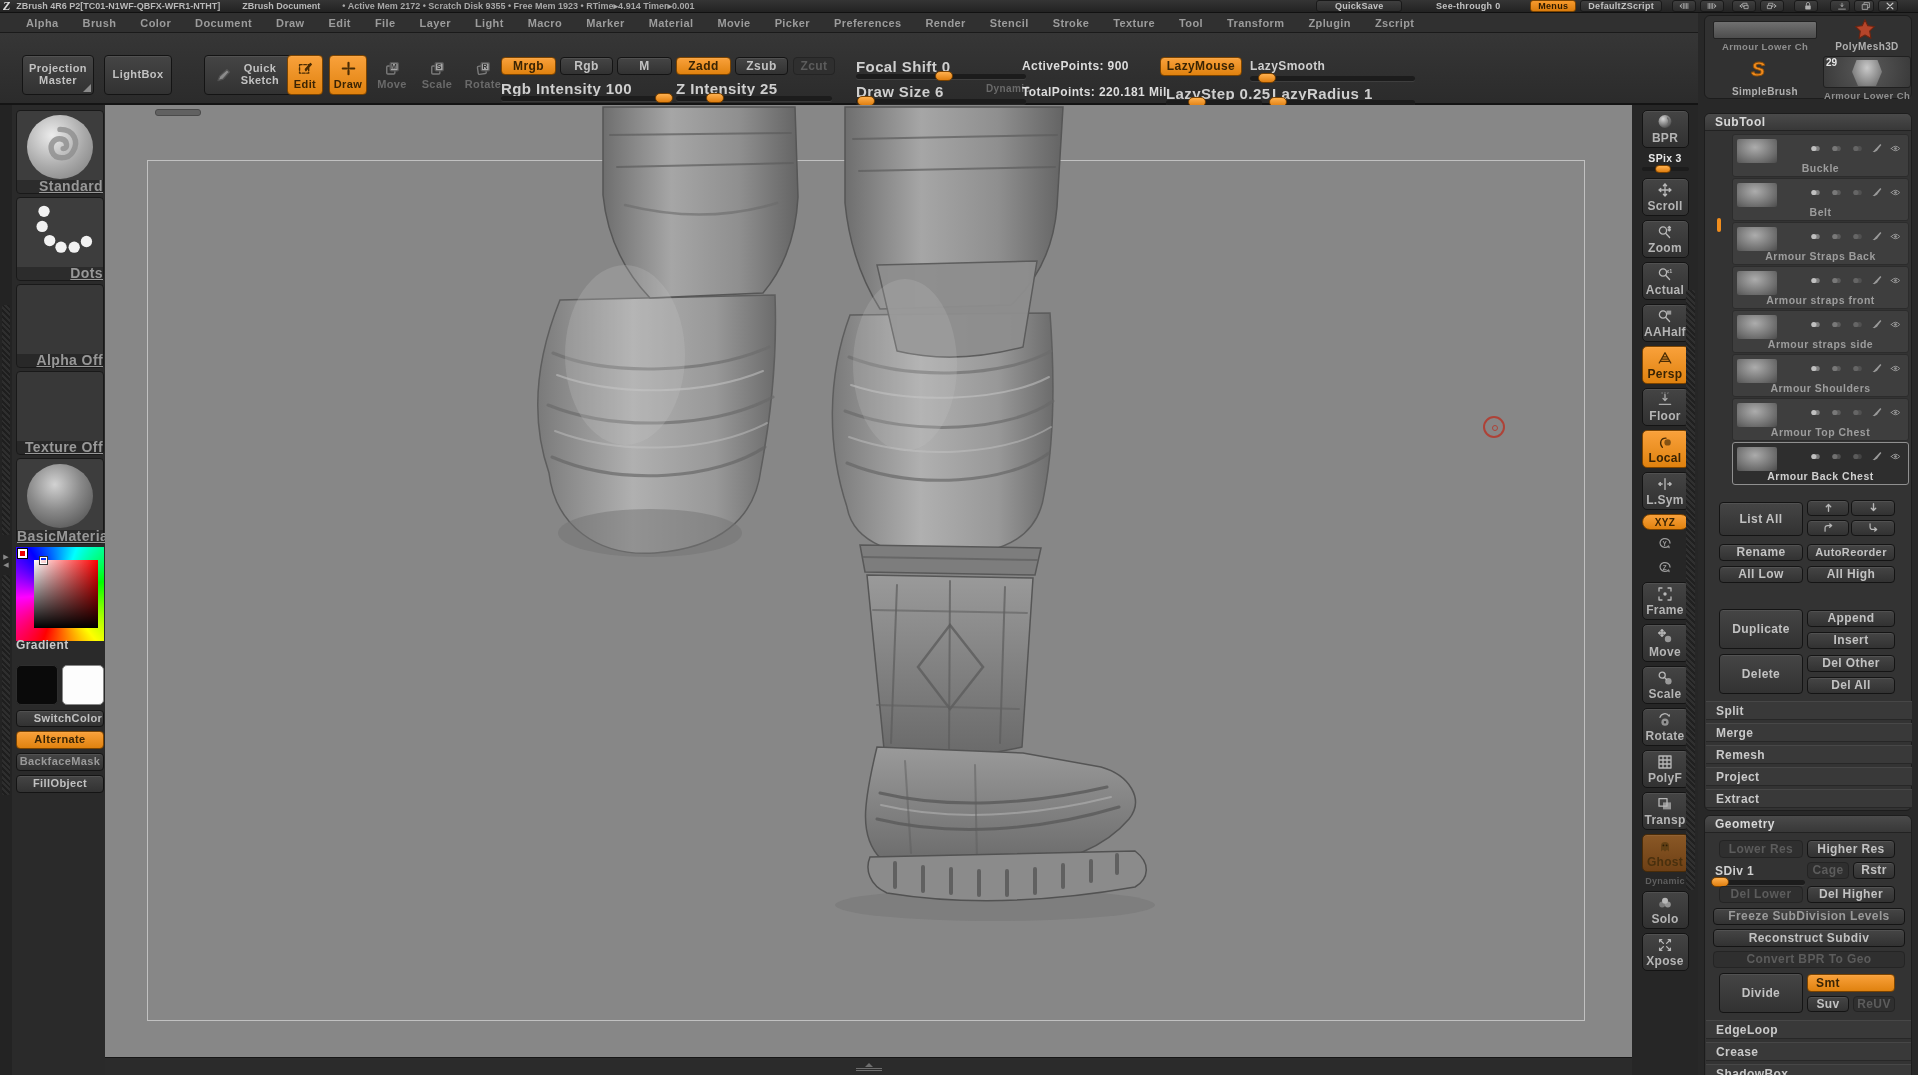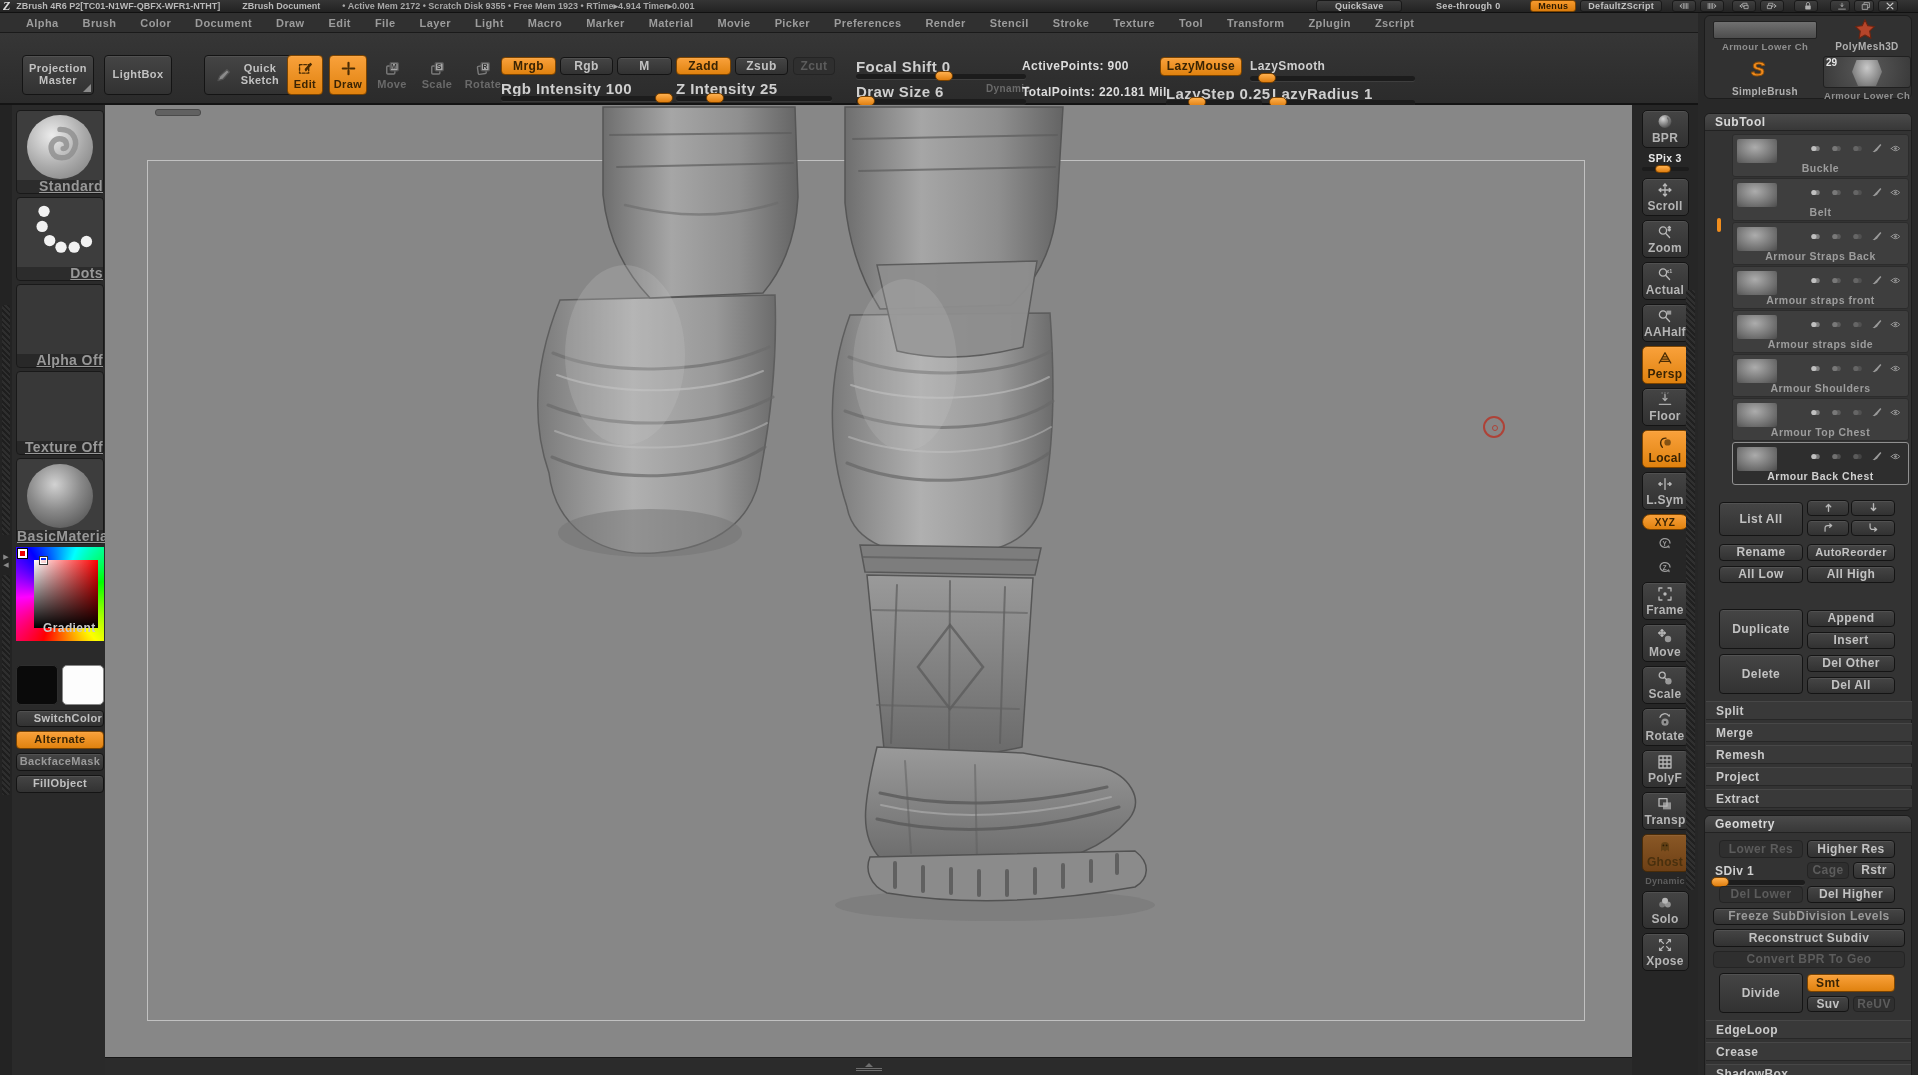--- a/index.html
+++ b/index.html
@@ -416,21 +416,21 @@
     <div class="tile" style="top:353px;height:86px;">
       <span class="sphere" style="top:5px;background:radial-gradient(circle at 42% 32%, #d2d2d2, #8a8a8a 45%, #565656 85%);"></span>
       <span class="cap">BasicMaterial2</span>
     </div>
 
     <div id="picker">
       <div id="sv"></div>
       <div id="marker1"></div>
       <div id="marker2"></div>
     </div>
-    <div class="lp-btn" style="top:516px;background:none;border:none;justify-content:flex-start;margin-left:27px;">
+    <div class="lp-btn" style="top:533px;background:none;border:none;justify-content:flex-start;">
       <span class="lbl" style="font-size:12px;color:#c9c9c9;">Gradient</span>
     </div>
     <div class="abs" style="left:4px;top:560px;width:42px;height:40px;background:#0a0a0a;border:1px solid #2e2e2e;border-radius:5px;"></div>
     <div class="abs" style="left:50px;top:560px;width:42px;height:40px;background:#fdfdfd;border:1px solid #888;border-radius:5px;"></div>
     <div class="btn lp-btn" style="top:605px;padding-left:16px;">SwitchColor</div>
     <div class="btn lp-btn" style="top:626px;height:18px;" data-state="on">Alternate</div>
     <div class="btn lp-btn" style="top:648px;height:18px;color:#9a9a9a;">BackfaceMask</div>
     <div class="btn lp-btn" style="top:670px;height:18px;">FillObject</div>
   </div>
 

